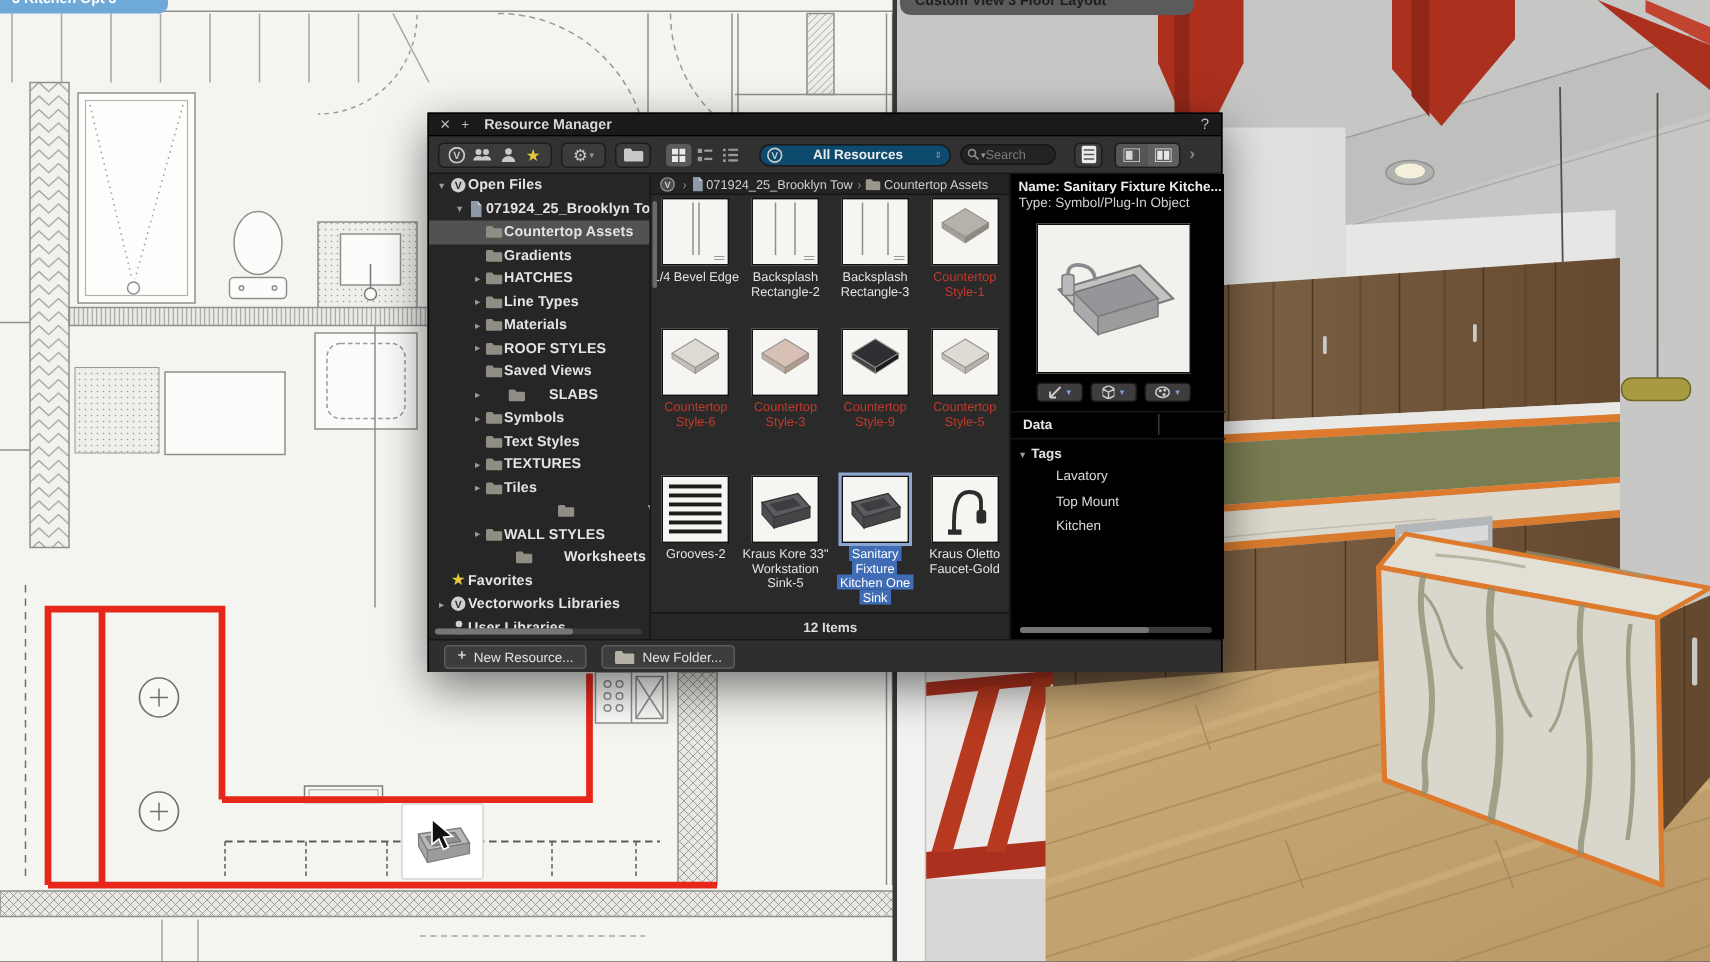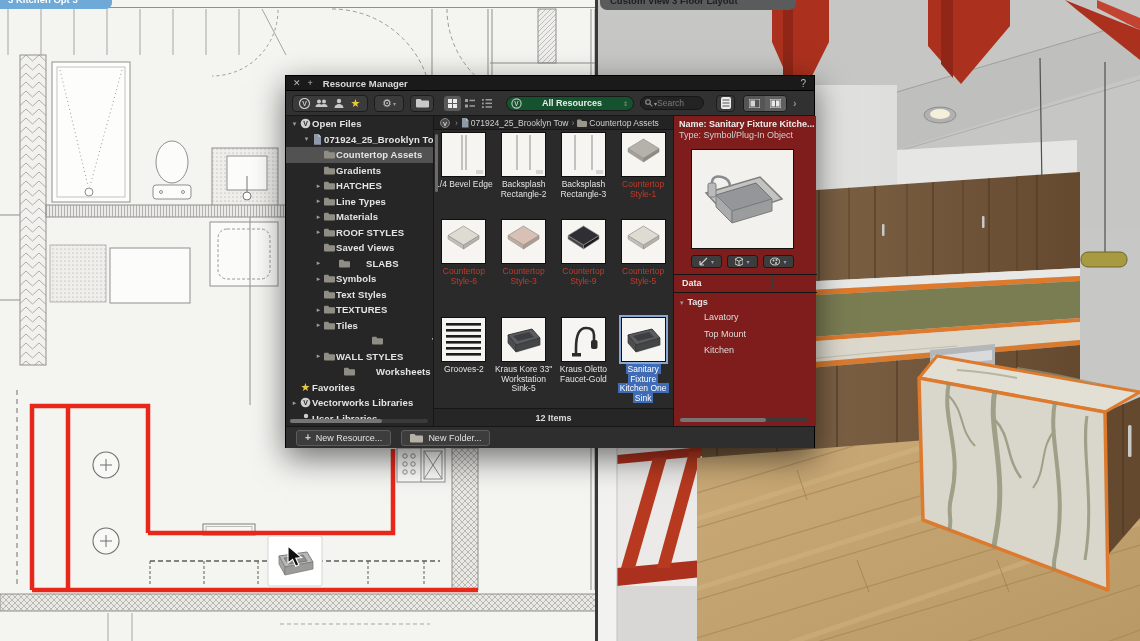--- a/index.html
+++ b/index.html
@@ -29,21 +29,21 @@
   #titlebar .help { margin-left:auto; margin-right:8px; color:#bbb; font-size:10px; }
 
   #toolbar { position:absolute; left:0; top:15px; right:0; height:25px; background:#313131;
     border-bottom:1px solid #171717; display:flex; align-items:center; }
   .tbgroup { display:flex; align-items:center; background:#3b3b3b; border:1px solid #1c1c1c;
     border-radius:4px; height:17px; padding:0 3px; margin-left:6px; }
   .tbbtn { display:flex; align-items:center; justify-content:center; width:17px; height:15px; border-radius:3px; }
   .tbbtn.active { background:#5a5a5a; }
   .tbsingle { background:#3b3b3b; border:1px solid #1c1c1c; border-radius:4px; height:17px;
     display:flex; align-items:center; justify-content:center; margin-left:6px; }
-  #filter-select { margin-left:7px; width:128px; height:15px; background:#14532d; border:1px solid #191919;
+  #filter-select { margin-left:7px; width:128px; height:15px; background:#0c4a6e; border:1px solid #191919;
     border-radius:8px; display:flex; align-items:center; }
   #filter-select .flabel { flex:1; text-align:center; font-size:9px; font-weight:bold; color:#ececec; }
   #search-box { margin-left:6px; width:64px; height:14px; background:#232323; border:1px solid #161616;
     border-radius:7px; display:flex; align-items:center; padding:0 4px; }
   #search-box input { width:40px; background:transparent; border:none; outline:none;
     color:#aaa; font-size:8.5px; font-family:inherit; }
   #search-box input::placeholder { color:#7c7c7c; }
   .caret { font-size:6px; color:#9a9a9a; margin-left:1px; }
   #overflow-arrow { color:#8d8d8d; font-size:11px; margin-left:6px; font-weight:bold; }
 
@@ -69,21 +69,21 @@
   .thumb.selth { outline:2px solid #8aa7d2; outline-offset:0; }
   .lbl { margin-top:3px; width:58px; text-align:center; font-size:8.5px; line-height:9.5px; color:#e3e3e3; }
   .lbl.red { color:#c23a2a; }
   .lbl.selbl span { background:#3f6cb5; color:#fff; padding:0 2px;
     -webkit-box-decoration-break:clone; box-decoration-break:clone; }
   #countbar { position:absolute; left:0; bottom:0; width:239px; height:18px; background:#262626;
     border-top:1px solid #161616; display:flex; align-items:center; justify-content:center;
     font-size:9px; color:#dcdcdc; font-weight:bold; }
   #grid-vscroll { position:absolute; left:1px; top:18px; width:3px; height:58px; background:#6a6a6a; border-radius:2px; }
 
-  #infocol { position:absolute; left:387px; top:40px; width:143px; height:310px; background:#7f1d1d;
+  #infocol { position:absolute; left:387px; top:40px; width:143px; height:310px; background:#000000;
     border-left:1px solid #161616; }
   #infocol .nm { margin:3px 0 0 5px; font-size:9px; font-weight:bold; color:#ececec; white-space:nowrap; overflow:hidden; }
   #infocol .tp { margin:1px 0 0 5px; font-size:9px; color:#cfcfcf; white-space:nowrap; overflow:hidden; }
   #preview { position:absolute; left:17px; top:33px; width:103px; height:100px; background:#f2f1ed;
     border:1px solid #101010; display:flex; align-items:center; justify-content:center; }
   .pvbtn { position:absolute; top:139px; width:31px; height:13px; background:#3d3d3d; border:1px solid #1a1a1a;
     border-radius:3px; display:flex; align-items:center; justify-content:center; gap:2px; }
   .pvbtn .caret { color:#7da1d8; }
   #data-sep { position:absolute; left:0; top:158px; width:143px; border-top:1px solid #151515; }
   #data-hd { position:absolute; left:8px; top:162px; font-size:9px; font-weight:bold; color:#e8e8e8; }
@@ -860,37 +860,37 @@
               <div class="thumb"><svg width="43" height="43">
                   <rect width="43" height="43" fill="#f6f5f1"></rect>
       <polygon points="6,17 30,11 38,20 14,27" fill="#5a5c5e" stroke="#35373a" stroke-width="1"></polygon>
       <polygon points="11,18 27,14 32,19 16,23" fill="#3c3e41"></polygon>
       <polygon points="6,17 14,27 14,34 6,25" fill="#4b4d50" stroke="#35373a" stroke-width=".7"></polygon>
       <polygon points="14,27 38,20 38,27 14,34" fill="#434547" stroke="#35373a" stroke-width=".7"></polygon>
                 </svg></div>
               <div class="lbl"><span>Kraus Kore 33" Workstation Sink-5</span></div>
             </div>
             <div class="cell">
-              <div class="thumb"><svg width="43" height="43">
-                  <rect width="43" height="43" fill="#f6f5f1"></rect>
-      <path d="M14,36 L14,30 Q14,10 24,10 Q32,10 32,17 L32,23" fill="none" stroke="#2c2c2c" stroke-width="2.6"></path>
-      <rect x="10" y="35" width="9" height="3.5" fill="#2c2c2c"></rect>
-      <rect x="29" y="22" width="6.5" height="9" rx="2" fill="#2c2c2c"></rect>
-                </svg></div>
-              <div class="lbl"><span>Kraus Oletto Faucet-Gold</span></div>
-            </div>
-            <div class="cell">
               <div class="thumb selth"><svg width="43" height="43">
                   <rect width="43" height="43" fill="#f6f5f1"></rect>
       <polygon points="6,17 30,11 38,20 14,27" fill="#5a5c5e" stroke="#35373a" stroke-width="1"></polygon>
       <polygon points="11,18 27,14 32,19 16,23" fill="#3c3e41"></polygon>
       <polygon points="6,17 14,27 14,34 6,25" fill="#4b4d50" stroke="#35373a" stroke-width=".7"></polygon>
       <polygon points="14,27 38,20 38,27 14,34" fill="#434547" stroke="#35373a" stroke-width=".7"></polygon>
                 </svg></div>
               <div class="lbl selbl"><span>Sanitary Fixture Kitchen One Sink</span></div>
+            </div>
+            <div class="cell">
+              <div class="thumb"><svg width="43" height="43">
+                  <rect width="43" height="43" fill="#f6f5f1"></rect>
+      <path d="M14,36 L14,30 Q14,10 24,10 Q32,10 32,17 L32,23" fill="none" stroke="#2c2c2c" stroke-width="2.6"></path>
+      <rect x="10" y="35" width="9" height="3.5" fill="#2c2c2c"></rect>
+      <rect x="29" y="22" width="6.5" height="9" rx="2" fill="#2c2c2c"></rect>
+                </svg></div>
+              <div class="lbl"><span>Kraus Oletto Faucet-Gold</span></div>
             </div>
           </div>
         </div>
       <div id="grid-vscroll"></div>
       <div id="countbar">
         <span>12 Items</span>
       </div>
     </div>
 
     <div id="infocol">

